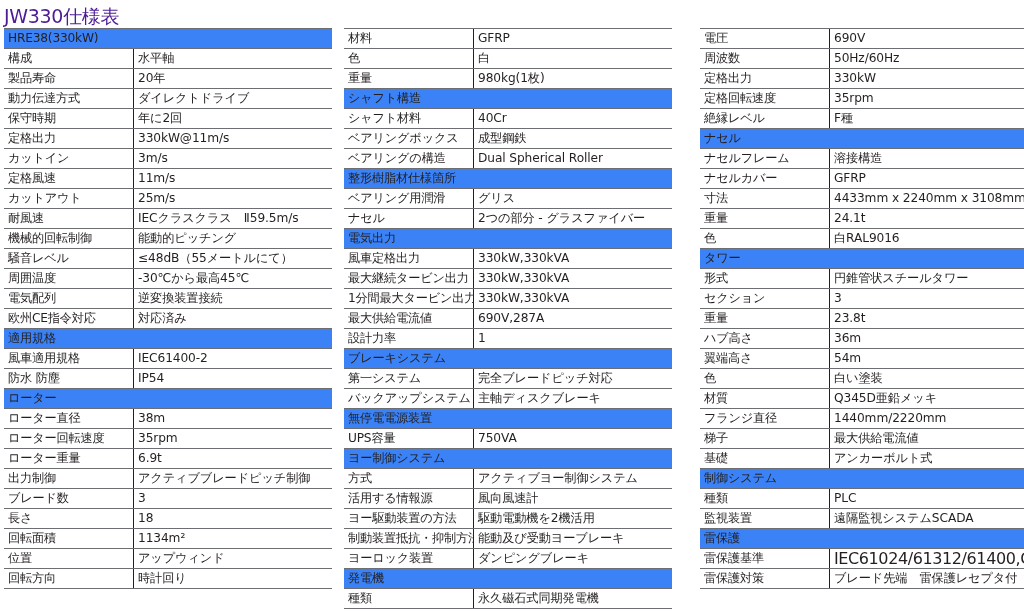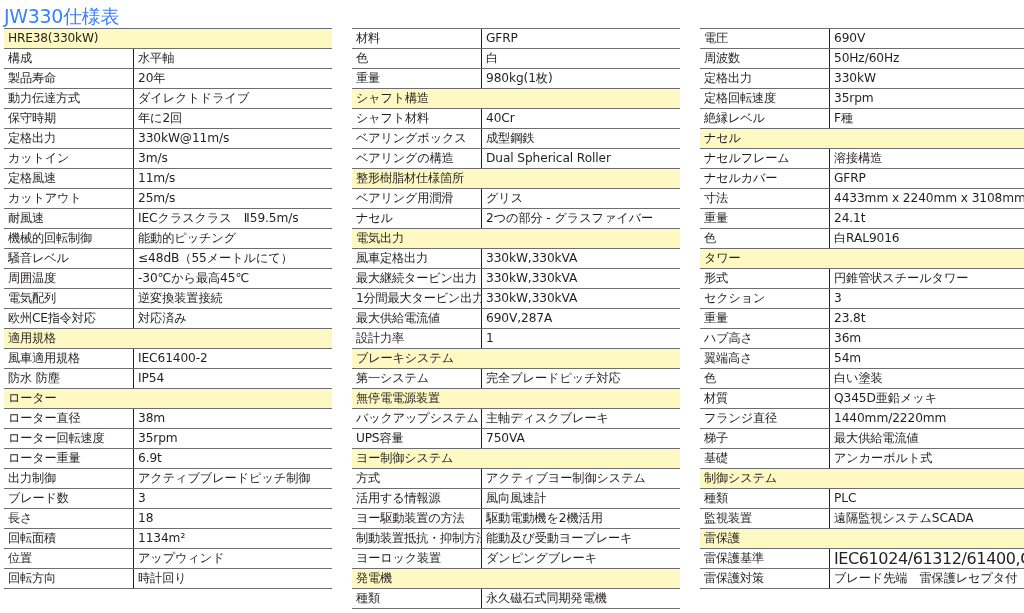--- a/index.html
+++ b/index.html
@@ -3,45 +3,45 @@
   <meta charset="utf-8">
   <style>
     html, body { margin: 0; padding: 0; background: #ffffff; }
     body {
       width: 1024px; height: 613px; overflow: hidden; position: relative;
       font-family: "DejaVu Sans", "Liberation Sans", sans-serif;
       color: #231f20;
     }
     .title {
       position: absolute; left: 4px; top: 4px;
-      font-size: 19px; line-height: 24px; font-weight: normal; color: #3b82f6;
+      font-size: 19px; line-height: 24px; font-weight: normal; color: #4c1d95;
       letter-spacing: -0.3px;
     }
     .col {
       position: absolute; top: 28px; width: 328px;
     }
     .col.c1 { left: 4px; }
-    .col.c2 { left: 352px; }
+    .col.c2 { left: 344px; }
     .col.c3 { left: 656px; margin-left: 44px; }
     .row {
       display: flex; height: 19px; line-height: 19px;
       border-bottom: 1.6px solid #6d6e71;
       font-size: 12.2px; white-space: nowrap;
     }
     .row.first { border-top: 1.6px solid #6d6e71; }
     .row .k {
       width: 130px; padding-left: 4px; box-sizing: border-box;
       border-right: 1.4px solid #231f20; overflow: hidden;
       letter-spacing: -0.2px;
     }
     .row .v {
       flex: 1; padding-left: 4px; overflow: hidden; letter-spacing: -0.1px;
     }
     .row.sec {
-      background: #fef9c3;
+      background: #3b82f6;
     }
     .row.sec .k {
       border-right: none; width: 100%;
     }
     .row .v.small { font-size: 16px; letter-spacing: -0.4px; }
   </style>
 </head>
 <body>
 
 <div class="title">JW330仕様表</div>
@@ -219,26 +219,26 @@
       <div class="k">設計力率</div>
       <div class="v">1</div>
     </div>
     <div class="row sec">
       <div class="k">ブレーキシステム</div>
     </div>
     <div class="row">
       <div class="k">第一システム</div>
       <div class="v">完全ブレードピッチ対応</div>
     </div>
-    <div class="row sec">
-      <div class="k">無停電電源装置</div>
-    </div>
     <div class="row">
       <div class="k">バックアップシステム</div>
       <div class="v">主軸ディスクブレーキ</div>
+    </div>
+    <div class="row sec">
+      <div class="k">無停電電源装置</div>
     </div>
     <div class="row">
       <div class="k">UPS容量</div>
       <div class="v">750VA</div>
     </div>
     <div class="row sec">
       <div class="k">ヨー制御システム</div>
     </div>
     <div class="row">
       <div class="k">方式</div>

